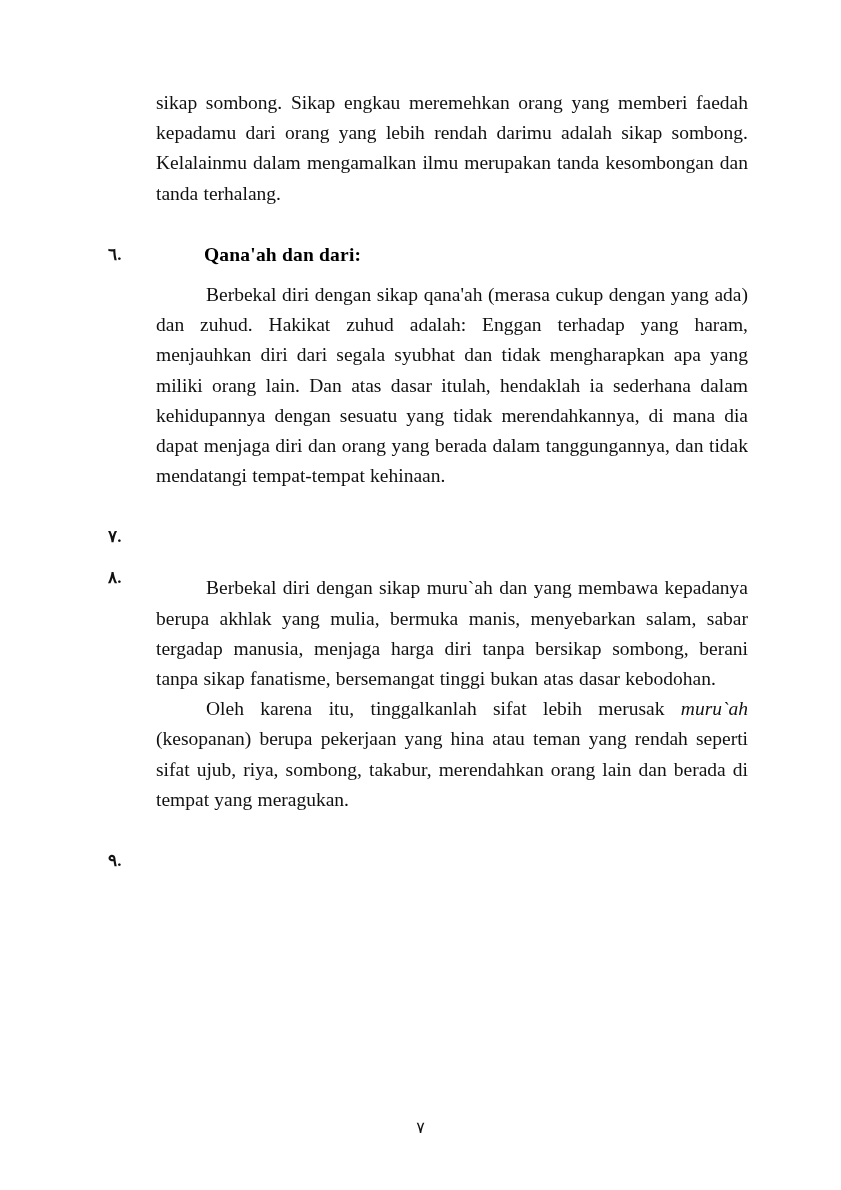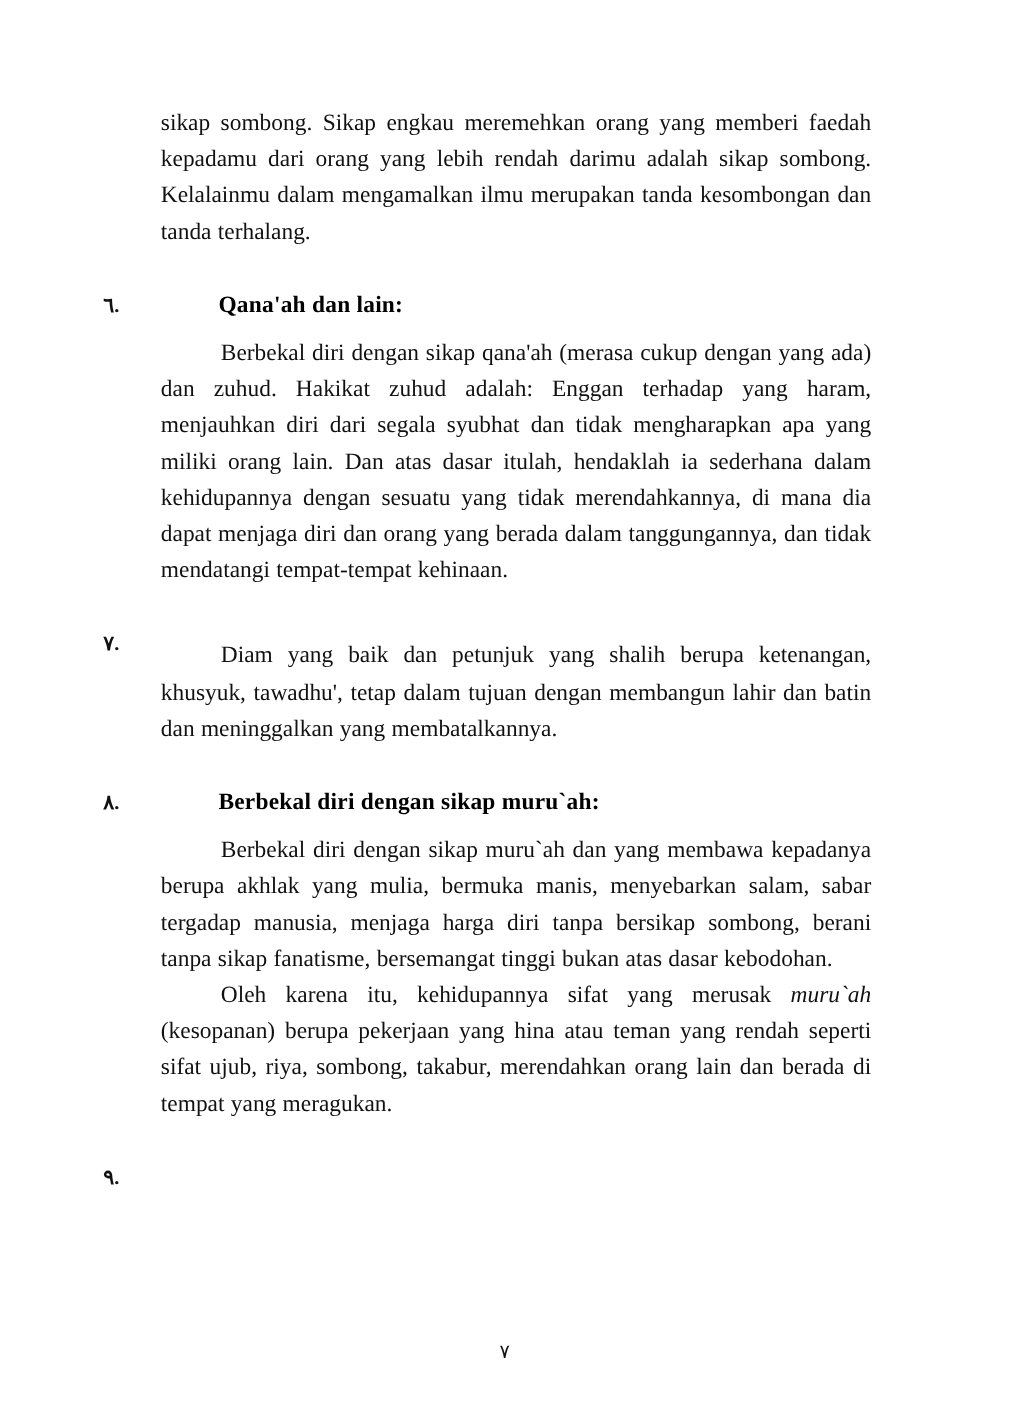--- a/index.html
+++ b/index.html
@@ -18,21 +18,21 @@
   .page {
     position: relative;
     width: 841px;
     height: 1190px;
     background: #ffffff;
     box-sizing: border-box;
   }
 
   .content {
     position: absolute;
-    left: 134px;
+    left: 156px;
     top: 88px;
     width: 592px;
   }
 
   
   .para {
     margin: 0;
     font-size: 19.5px;
     line-height: 30.2px;
     text-align: justify;
@@ -102,42 +102,40 @@
 <div class="page">
 
   <div class="content">
 
     <p class="para para-top no-indent">sikap sombong. Sikap engkau meremehkan orang yang memberi faedah kepadamu dari orang yang lebih rendah darimu adalah sikap sombong. Kelalainmu dalam mengamalkan ilmu merupakan tanda kesombongan dan tanda terhalang.</p>
 
     <div class="gap-before-heading"></div>
 
     <div class="heading-row">
       <span class="heading-num">٦.</span>
-      <span class="heading-text">Qana'ah dan lain:</span>
+      <span class="heading-text">Qana'ah dan dari:</span>
     </div>
     <div class="gap-after-heading"></div>
     <p class="para">Berbekal diri dengan sikap qana'ah (merasa cukup dengan yang ada) dan zuhud. Hakikat zuhud adalah: Enggan terhadap yang haram, menjauhkan diri dari segala syubhat dan tidak mengharapkan apa yang miliki orang lain. Dan atas dasar itulah, hendaklah ia sederhana dalam kehidupannya dengan sesuatu yang tidak merendahkannya, di mana dia dapat menjaga diri dan orang yang berada dalam tanggungannya, dan tidak mendatangi tempat-tempat kehinaan.</p>
 
     <div class="gap-before-heading"></div>
 
     <div class="heading-row">
       <span class="heading-num">٧.</span>
     </div>
     <div class="gap-after-heading"></div>
-    <p class="para">Diam yang baik dan petunjuk yang shalih berupa ketenangan, khusyuk, tawadhu', tetap dalam tujuan dengan membangun lahir dan batin dan meninggalkan yang membatalkannya.</p>
 
     <div class="gap-before-heading"></div>
 
     <div class="heading-row">
       <span class="heading-num">٨.</span>
-      <span class="heading-text">Berbekal diri dengan sikap muru`ah:</span>
     </div>
     <div class="gap-after-heading"></div>
     <p class="para">Berbekal diri dengan sikap muru`ah dan yang membawa kepadanya berupa akhlak yang mulia, bermuka manis, menyebarkan salam, sabar tergadap manusia, menjaga harga diri tanpa bersikap sombong, berani tanpa sikap fanatisme, bersemangat tinggi bukan atas dasar kebodohan.</p>
-    <p class="para"><span>Oleh karena itu, kehidupannya sifat yang merusak </span><em class="ital">muru`ah</em><span> (kesopanan) berupa pekerjaan yang hina atau teman yang rendah seperti sifat ujub, riya, sombong, takabur, merendahkan orang lain dan berada di tempat yang meragukan.</span></p>
+    <p class="para"><span>Oleh karena itu, tinggalkanlah sifat lebih merusak </span><em class="ital">muru`ah</em><span> (kesopanan) berupa pekerjaan yang hina atau teman yang rendah seperti sifat ujub, riya, sombong, takabur, merendahkan orang lain dan berada di tempat yang meragukan.</span></p>
 
     <div class="gap-before-heading"></div>
 
     <div class="heading-row">
       <span class="heading-num">٩.</span>
     </div>
 
   </div>
 
   <div class="page-number">٧</div>

